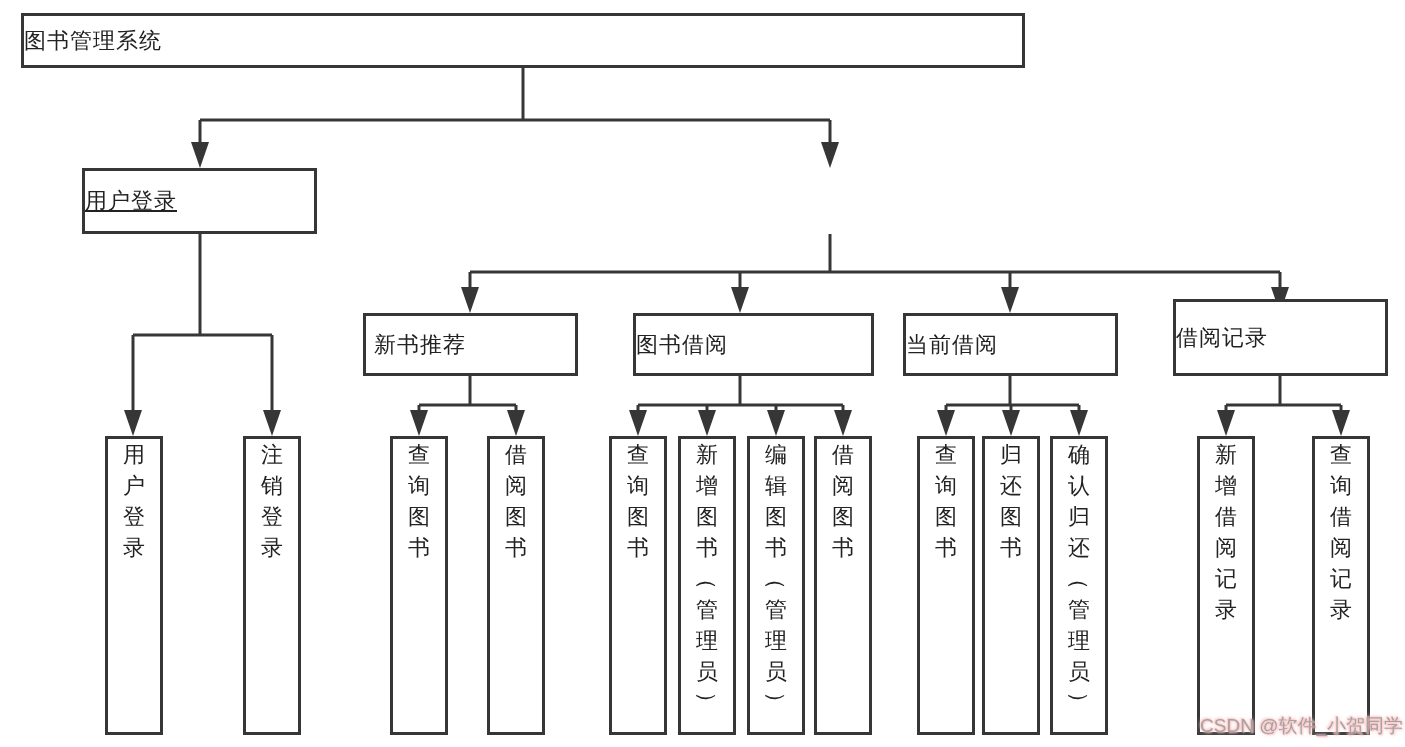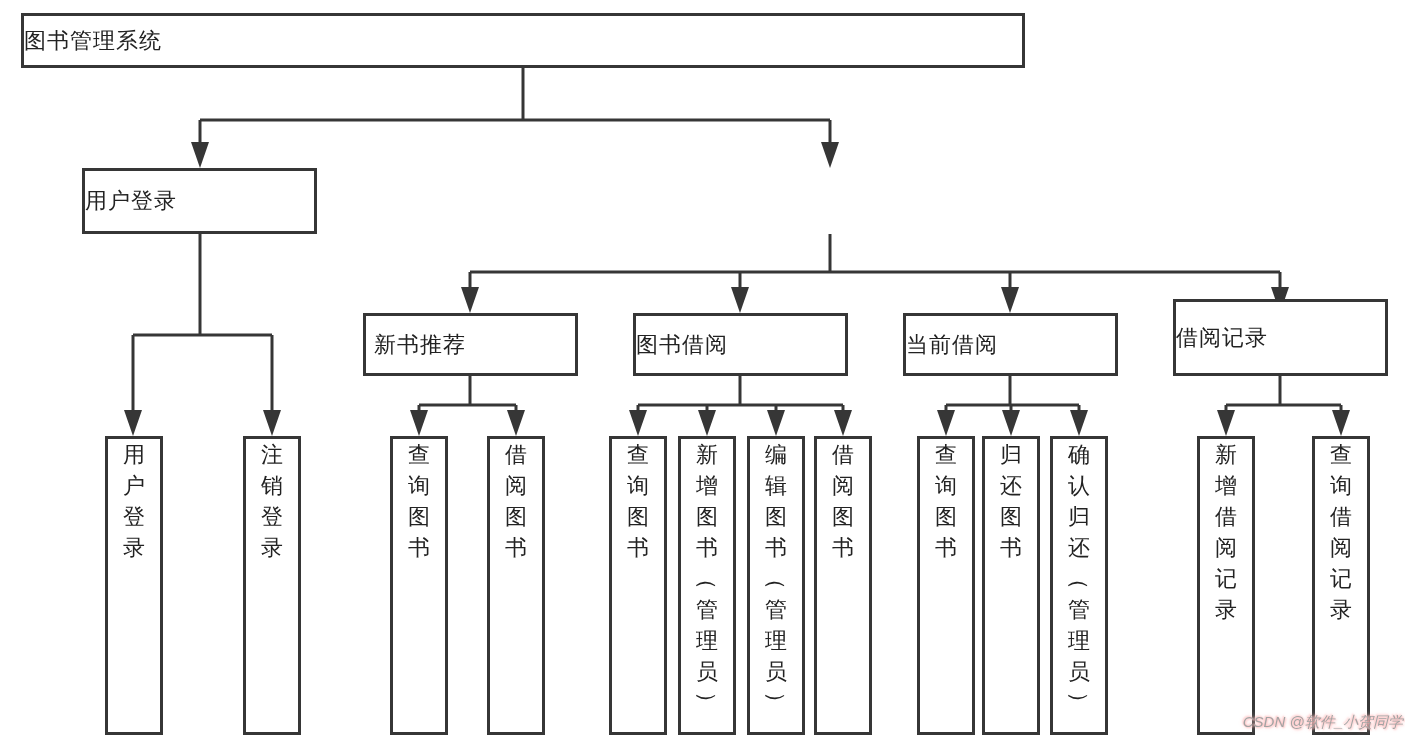--- a/index.html
+++ b/index.html
@@ -33,25 +33,24 @@
   .leaf{
     flex-direction:column;
     letter-spacing:0;
   }
   .vlabel{display:flex;flex-direction:column;align-items:center;justify-content:center;}
   .vlabel span{display:block;height:31px;line-height:31px;font-size:22px;text-align:center;}
   .vlabel span.rot{transform:rotate(90deg);}
   .watermark{
     position:absolute;
     top:713px;right:2px;
-    font-size:15px;
+    font-size:19px;
     color:var(--watermark);
     text-shadow:1px 1px 2px var(--watermark-glow),-1px -1px 2px var(--watermark-glow),0 0 6px #ffd9d9;
     white-space:nowrap;
-    font-style:italic;
   }
 </style>
 </head>
 <body>
 
 <div class="canvas">
 
   <svg class="wires" viewBox="0 0 1405 747">
 
     <line x1="523" y1="68" x2="523" y2="120"></line>
@@ -111,28 +110,28 @@
     <line x1="1226" y1="405" x2="1226" y2="414"></line>
     <polygon points="1217,410 1235,410 1226,436"></polygon>
     <line x1="1341" y1="405" x2="1341" y2="414"></line>
     <polygon points="1332,410 1350,410 1341,436"></polygon>
   </svg>
 
   <div class="node" style="left:21px;top:13px;width:1004px;height:55px;">
     <span>图书管理系统</span>
   </div>
 
-  <div class="node" style="left:82px;top:168px;width:235px;height:66px;">
+  <div class="node" style="left:82px;top:168px;width:235px;height:66px;text-decoration:underline;">
     <span>用户登录</span>
   </div>
 
   <div class="node" style="left:363px;top:313px;width:215px;height:63px;padding-left:8px;">
     <span>新书推荐</span>
   </div>
-  <div class="node" style="left:633px;top:313px;width:215px;height:63px;">
+  <div class="node" style="left:633px;top:313px;width:241px;height:63px;">
     <span>图书借阅</span>
   </div>
   <div class="node" style="left:903px;top:313px;width:215px;height:63px;">
     <span>当前借阅</span>
   </div>
   <div class="node" style="left:1173px;top:299px;width:215px;height:77px;">
     <span>借阅记录</span>
   </div>
 
   <div class="node leaf" style="left:105px;top:436px;width:58px;height:299px;">

